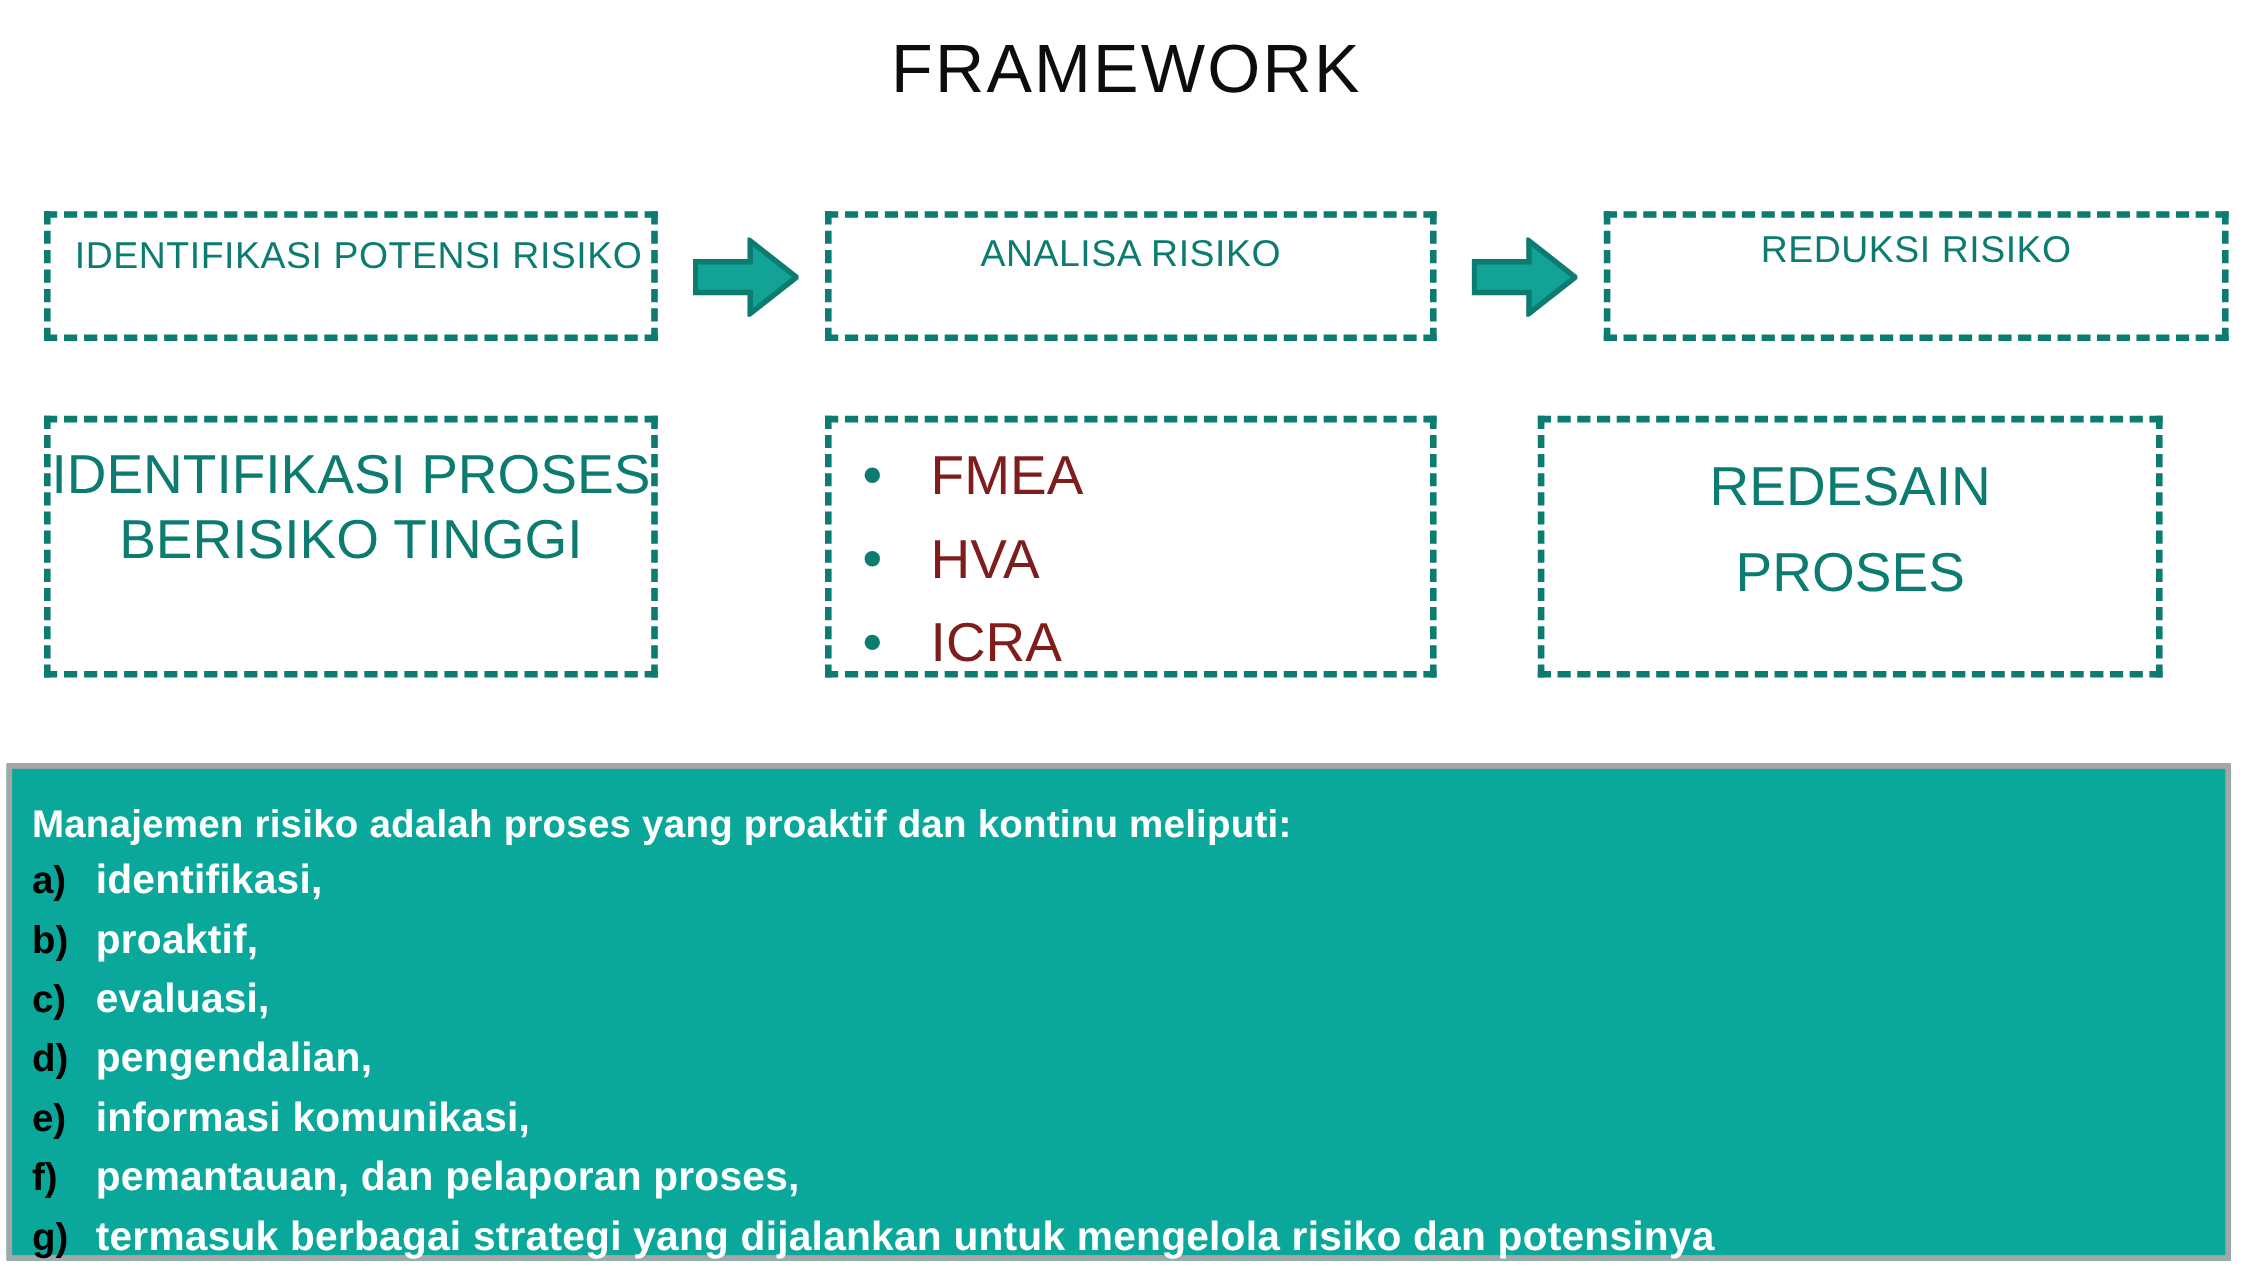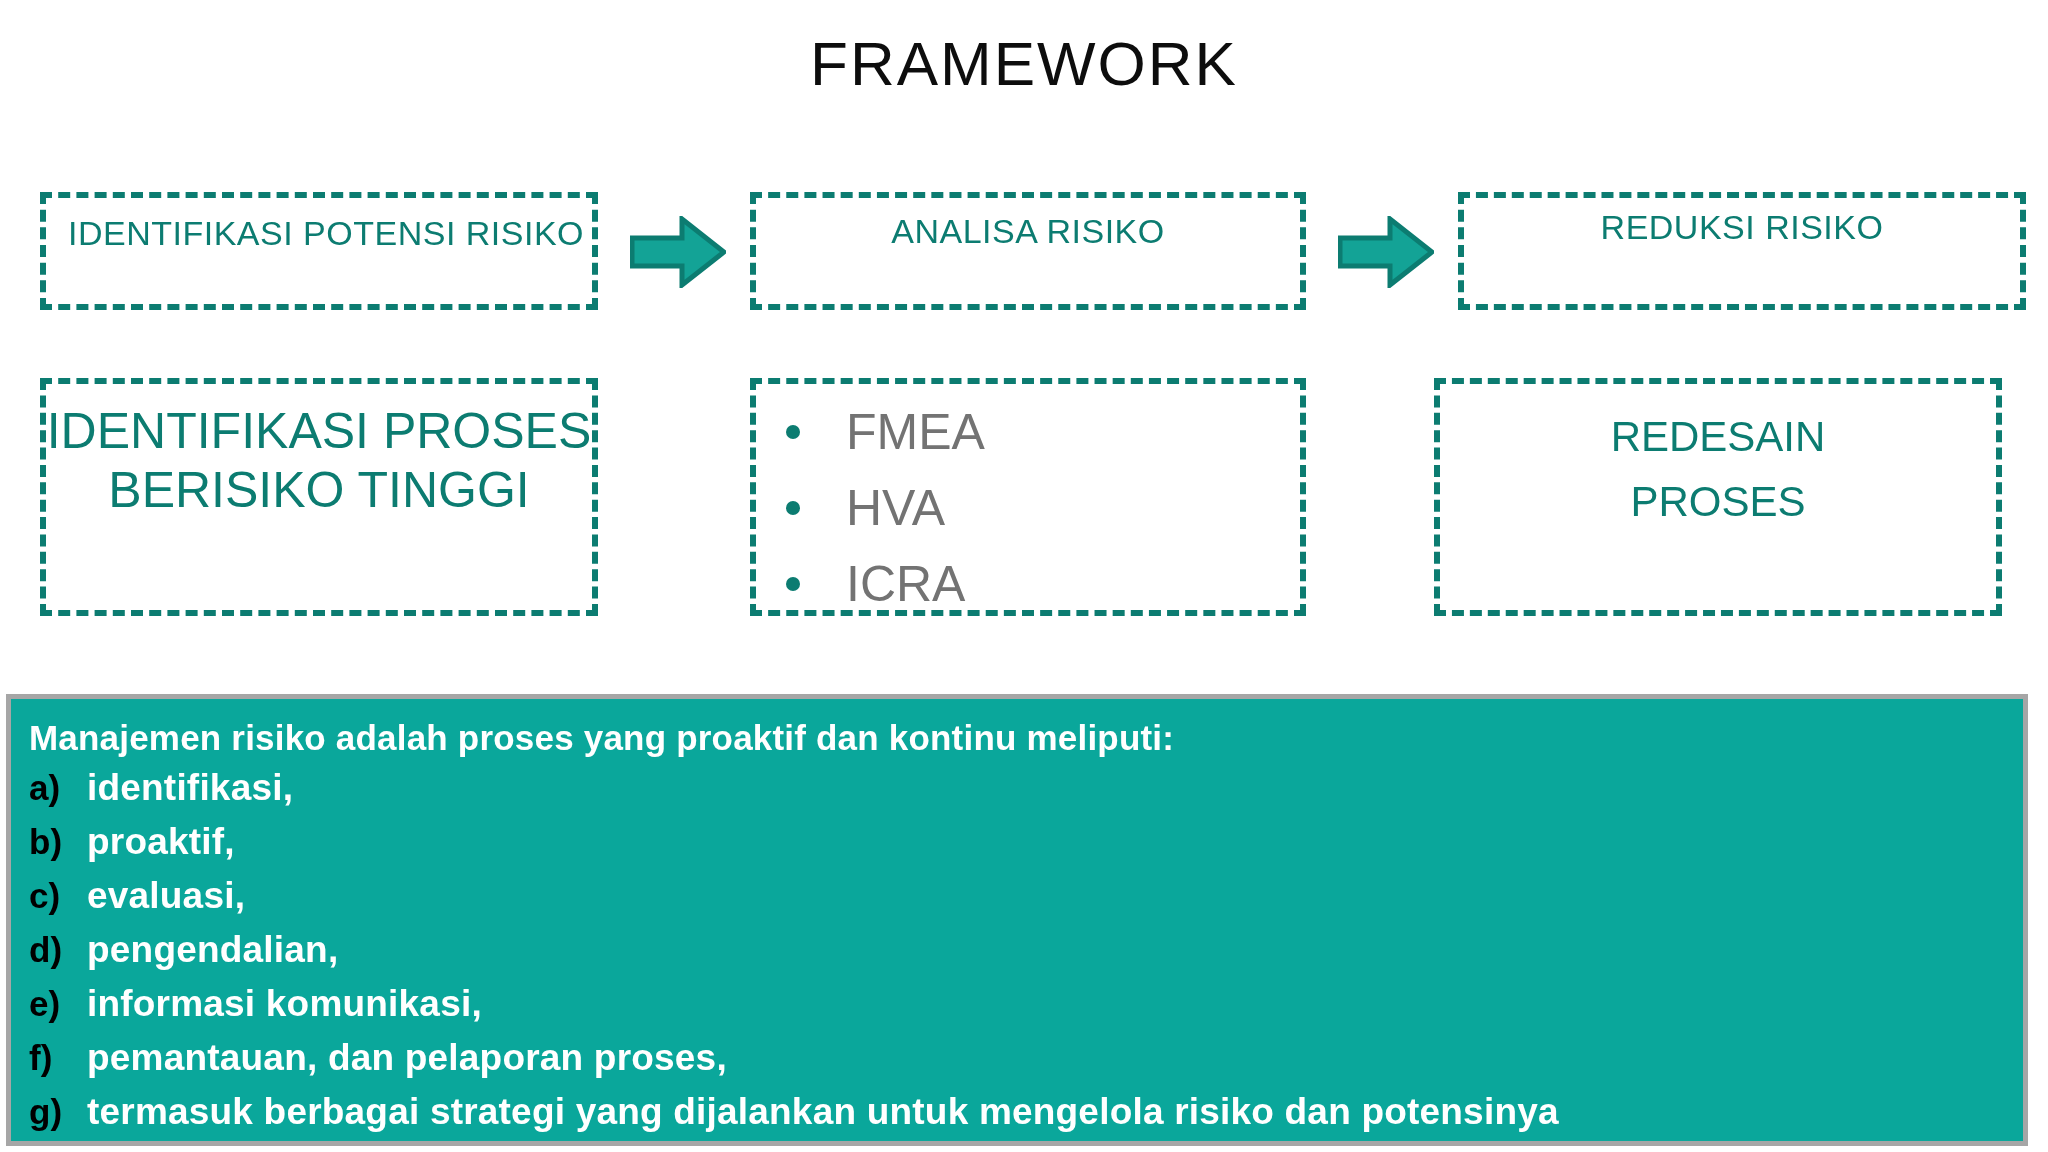--- a/index.html
+++ b/index.html
@@ -82,37 +82,37 @@
     font-size: 50px;
     line-height: 1.18;
     padding-top: 18px;
   }
   #box-metode-list {
     left: 750px; width: 556px;
     padding-top: 10px;
     text-align: left;
   }
   #box-redesain-proses {
-    left: 1434px; width: 568px;
-    font-size: 42px;
+    left: 1398px; width: 568px;
+    font-size: 50px;
     line-height: 1.55;
     padding-top: 20px;
   }
 
   
   .bullet-list {
     list-style: none;
     margin: 0;
     padding: 0 0 0 30px;
   }
   .bullet-list li {
     display: flex;
     align-items: center;
     font-size: 50px;
-    color: #737373;
+    color: #7f1d1d;
     height: 76px;
     line-height: 76px;
   }
   .bullet-dot {
     display: inline-block;
     width: 14px; height: 14px;
     border-radius: 50%;
     background: #0c7c71;
     margin-right: 46px;
     flex: 0 0 auto;
@@ -140,21 +140,21 @@
     border: 5px solid #a6a6a6;
     padding: 16px 0 0 18px;
   }
   #summary-heading {
     color: #ffffff;
     font-family: "Liberation Sans", sans-serif;
     font-weight: bold;
     font-size: 35px;
     letter-spacing: 0.2px;
     line-height: 1.3;
-    margin: 0 0 6px 0;
+    margin: 12px 0 6px 0;
   }
   #summary-list {
     list-style: none;
     margin: 0;
     padding: 0;
   }
   #summary-list li {
     display: flex;
     align-items: baseline;
     margin-bottom: 1px;

